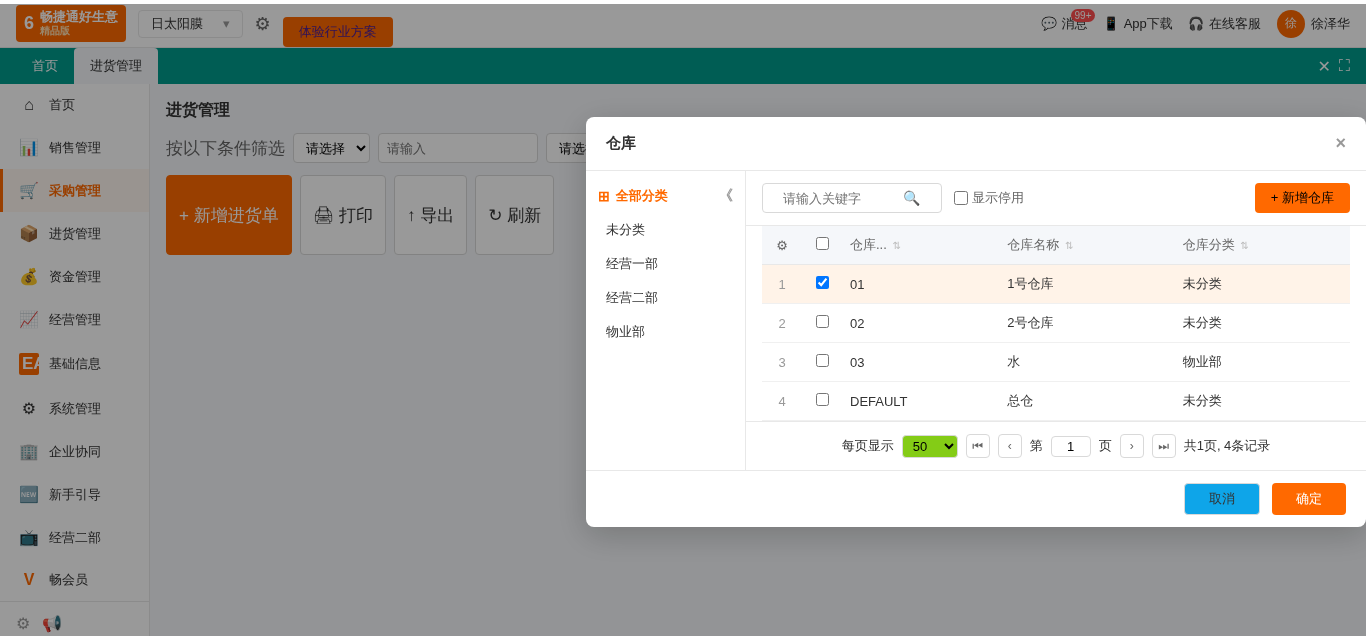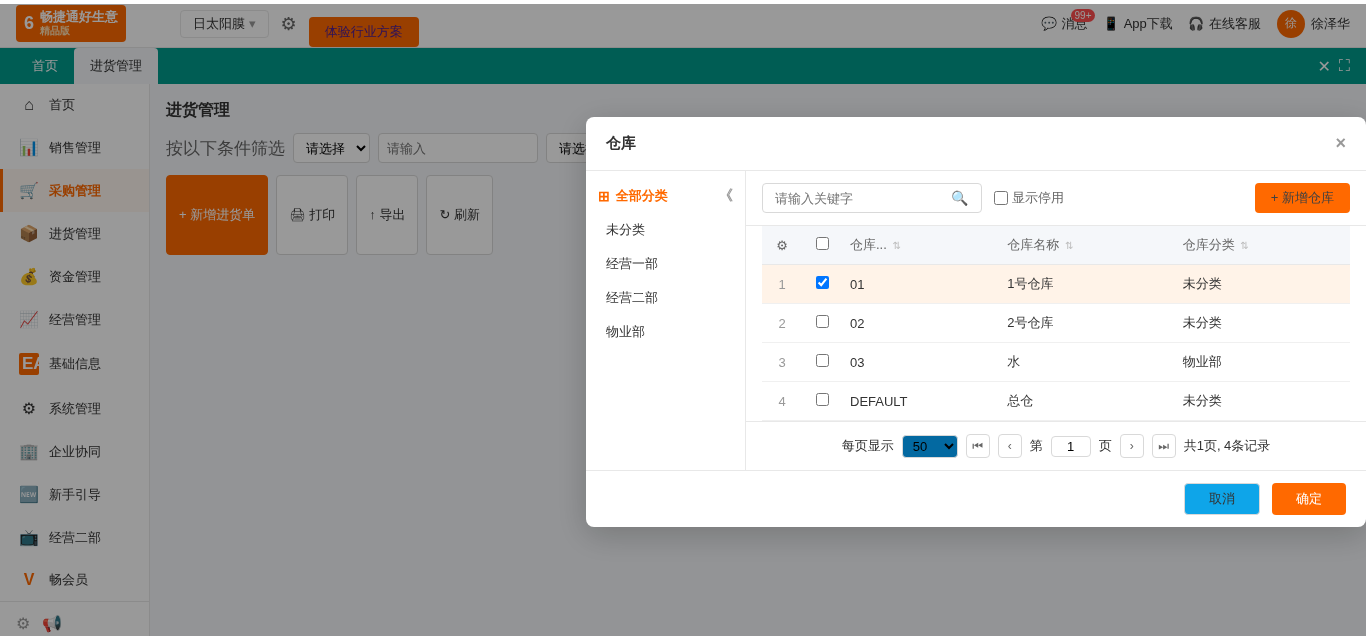--- a/index.html
+++ b/index.html
@@ -9,22 +9,22 @@
     .top-header {
       display: flex; align-items: center; height: 48px;
       background: #fff; border-bottom: 1px solid #e8e8e8;
       padding: 0 16px; gap: 12px; position: relative; z-index: 10;
     }
     .top-logo {
       display: flex; align-items: center; gap: 6px;
       background: #ff6900; border-radius: 4px; padding: 4px 8px; color: #fff; font-weight: bold; font-size: 14px;
     }
     .store-selector {
-      display: flex; align-items: center; gap: 4px; padding: 4px 12px;
-      border: 1px solid #e8e8e8; border-radius: 4px; cursor: pointer; color: #333; font-size: 13px; margin-left: 42px;
+      display: flex; align-items: center; gap: 20px; padding: 4px 12px;
+      border: 1px solid #e8e8e8; border-radius: 4px; cursor: pointer; color: #333; font-size: 13px;
     }
     .trial-btn {
       background: #ff6900; color: #4c1d95; border: none; border-radius: 4px;
       padding: 6px 16px; cursor: pointer; font-size: 13px; margin-top: 16px;
     }
     .gear-btn {
       background: none; border: none; cursor: pointer; color: #666; font-size: 18px;
     }
     .header-right { margin-left: auto; display: flex; align-items: center; gap: 16px; }
     .notif-badge { position: relative; display: flex; align-items: center; gap: 4px; color: #333; cursor: pointer; font-size: 13px; }
@@ -67,21 +67,21 @@
     .content-area {
       flex: 1; background: #f5f7fa; overflow: auto; padding: 16px; position: relative;
     }
     .page-title { font-size: 16px; font-weight: bold; color: #333; margin-bottom: 12px; }
     .filter-bar { display: flex; align-items: center; gap: 8px; margin-bottom: 12px; flex-wrap: wrap; }
     .filter-label { color: #666; font-size: 17px; }
     .filter-input { border: 1px solid #d9d9d9; border-radius: 4px; padding: 4px 8px; font-size: 13px; height: 30px; }
     .filter-select { border: 1px solid #d9d9d9; border-radius: 4px; padding: 4px 8px; font-size: 13px; height: 30px; background: #fff; }
     .btn-query { background: #ff6900; color: #fff; border: none; border-radius: 4px; padding: 6px 16px; cursor: pointer; font-size: 13px; }
     .btn-setting { background: #fff; color: #333; border: 1px solid #d9d9d9; border-radius: 4px; padding: 6px 16px; cursor: pointer; font-size: 13px; margin-top: 48px; }
-    .btn-toolbar { background: #fff; color: #333; border: 1px solid #d9d9d9; border-radius: 4px; padding: 4px 12px; cursor: pointer; font-size: 13px; display: flex; align-items: center; gap: 4px; }
+    .btn-toolbar { background: #fff; color: #333; border: 1px solid #d9d9d9; border-radius: 4px; padding: 4px 12px; cursor: pointer; font-size: 17px; display: flex; align-items: center; gap: 4px; }
     .btn-toolbar.orange { background: #ff6900; color: #fff; border-color: #ff6900; }
 
     
     .overlay {
       position: fixed; top: 4px; left: 0; width: 1366px; height: 636px;
       background: rgba(0,0,0,0.4); z-index: 100; display: flex; align-items: center; justify-content: flex-end;
     }
 
     
     .modal {
@@ -109,29 +109,29 @@
     }
 
     
     .right-panel { flex: 1; display: flex; flex-direction: column; overflow: hidden; }
     .search-bar {
       display: flex; align-items: center; gap: 12px; padding: 12px 16px;
       border-bottom: 1px solid #e8e8e8;
     }
     .search-input-wrap {
       display: flex; align-items: center; border: 1px solid #d9d9d9; border-radius: 4px;
-      padding: 0 12px; height: 30px; width: 220px;
+      padding: 0 20px; height: 30px; width: 180px;
     }
     .search-input-wrap input {
       border: none; outline: none; font-size: 13px; width: 100%; color: #333;
     }
     .search-icon { color: #999; font-size: 14px; }
     .show-disabled { display: flex; align-items: center; gap: 4px; font-size: 13px; color: #666; }
     .show-disabled input { width: 14px; height: 14px; }
-    .btn-add { background: #ff6900; color: #404040; border: none; border-radius: 4px; padding: 6px 16px; cursor: pointer; font-size: 13px; margin-left: auto; }
+    .btn-add { background: #ff6900; color: #000000; border: none; border-radius: 4px; padding: 6px 16px; cursor: pointer; font-size: 13px; margin-left: auto; }
 
     
     .table-wrap { flex: 1; overflow: auto; padding: 0 16px; }
     table { width: 100%; border-collapse: collapse; font-size: 13px; }
     thead tr { background: #f5f7fa; }
     thead th {
       padding: 10px 8px; text-align: left; color: #666; font-weight: normal;
       border-bottom: 1px solid #e8e8e8; white-space: nowrap;
     }
     tbody tr { border-bottom: 1px solid #f0f0f0; }
@@ -139,21 +139,21 @@
     tbody td { padding: 10px 8px; color: #333; }
     .sort-icon { color: #bbb; font-size: 10px; margin-left: 2px; }
     .checkbox-col { width: 40px; text-align: center; }
     .row-num { color: #999; text-align: center; }
 
     
     .pagination {
       display: flex; align-items: center; justify-content: center; gap: 8px;
       padding: 12px 16px; border-top: 1px solid #e8e8e8; font-size: 13px; color: #333;
     }
-    .page-select { border: 1px solid #d9d9d9; border-radius: 4px; padding: 2px 6px; font-size: 13px; background: #0369a1; }
+    .page-select { border: 1px solid #d9d9d9; border-radius: 4px; padding: 2px 6px; font-size: 13px; background: #84cc16; }
     .page-input { border: 1px solid #d9d9d9; border-radius: 4px; padding: 2px 6px; font-size: 13px; width: 40px; text-align: center; }
     .page-btn { border: 1px solid #d9d9d9; border-radius: 4px; background: #fff; cursor: pointer; width: 24px; height: 24px; display: flex; align-items: center; justify-content: center; color: #666; font-size: 12px; }
     .page-btn:disabled { color: #ccc; cursor: not-allowed; }
 
     
     .modal-footer {
       display: flex; justify-content: flex-end; gap: 12px;
       padding: 12px 20px; border-top: 1px solid #e8e8e8;
     }
     .btn-cancel { background: #0ea5e9; border: 1px solid #d9d9d9; border-radius: 4px; padding: 6px 24px; cursor: pointer; font-size: 13px; color: #333; }

